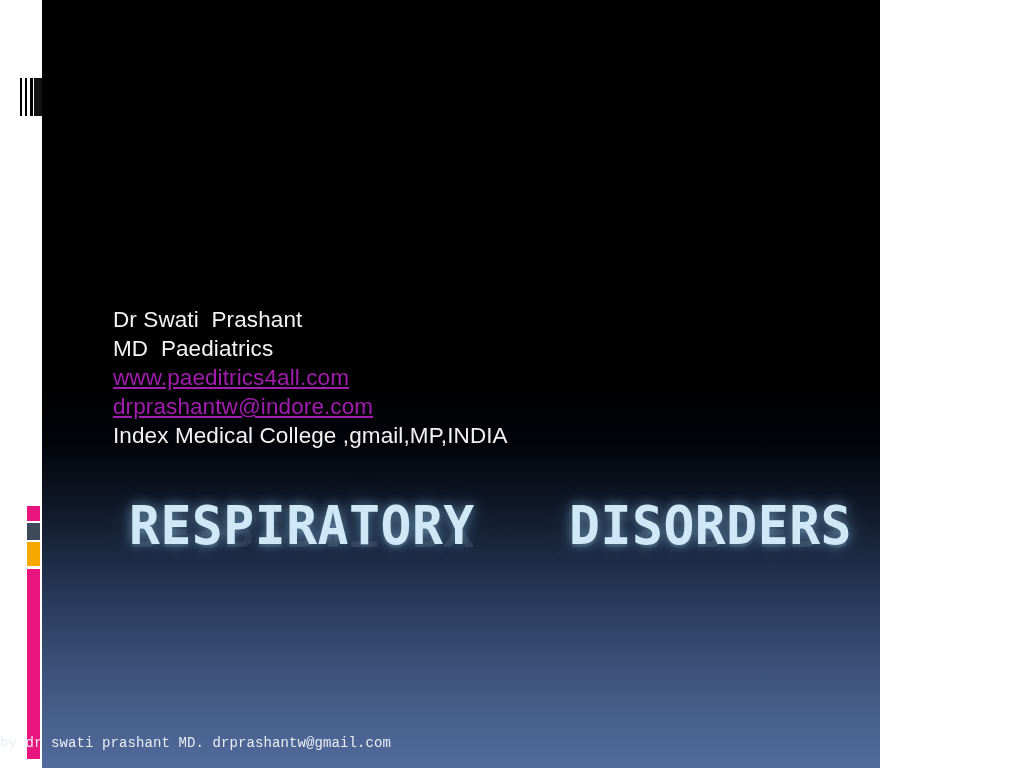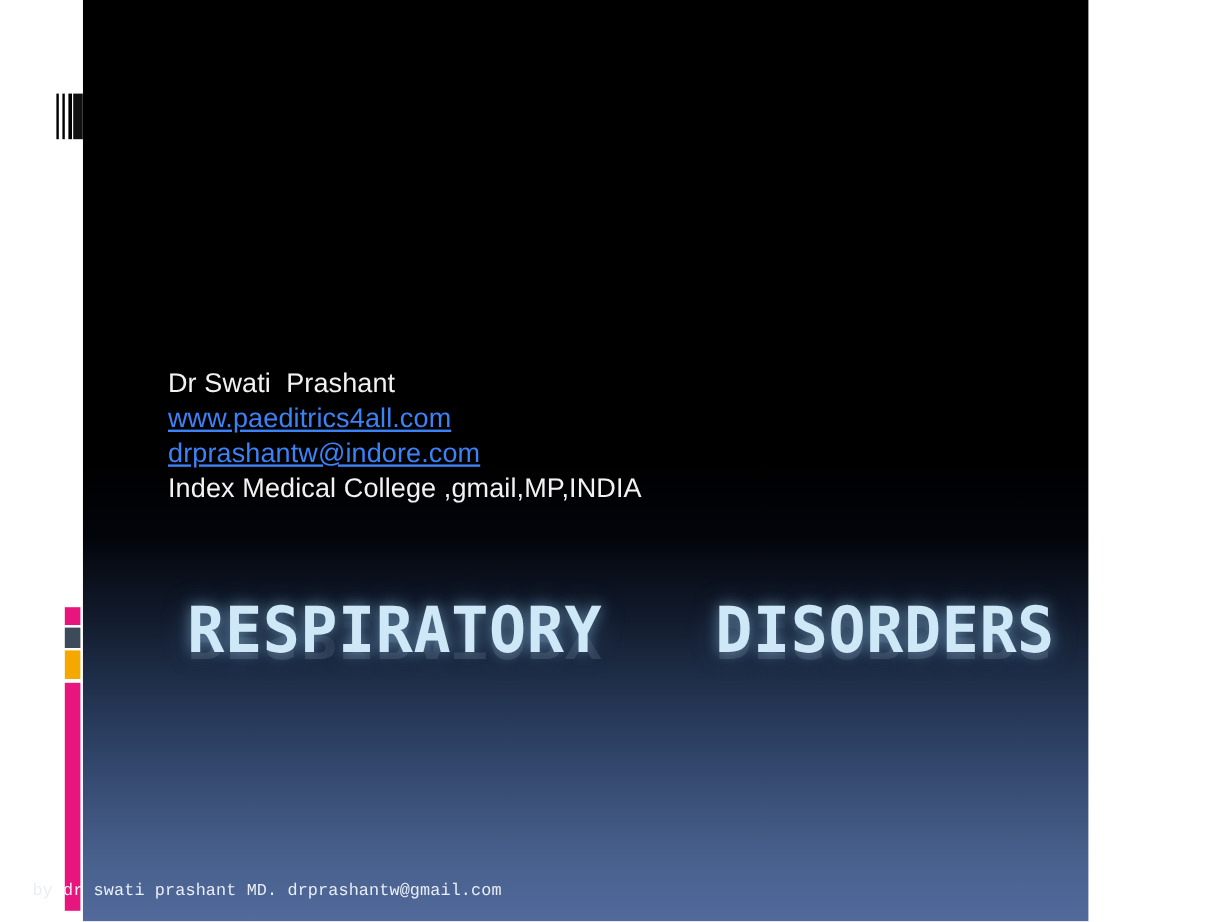--- a/index.html
+++ b/index.html
@@ -13,21 +13,20 @@
     overflow: hidden;
     font-family: "Liberation Sans", sans-serif;
   }
 
   #slide {
     position: relative;
     width: 880px;
     height: 768px;
     background: #ffffff;
     overflow: hidden;
-    margin-left: 27px;
   }
 
   
   #left-strip {
     position: absolute;
     left: 0;
     top: 0;
     width: 42px;
     height: 768px;
     background: #ffffff;
@@ -109,21 +108,21 @@
     top: 305px;
     width: 700px;
     color: #f2f2f2;
     font-size: 22.5px;
     line-height: 29px;
     font-family: "Liberation Sans", sans-serif;
     letter-spacing: 0.1px;
   }
   #info-block .line { display: block; white-space: pre; }
   #info-block .link {
-    color: #3b82f6;
+    color: #a21caf;
     text-decoration: underline;
     text-underline-offset: 2px;
   }
 
   
   #title-wrap {
     position: absolute;
     left: 129px;
     top: 497px;
     width: 780px;
@@ -197,20 +196,21 @@
     <span class="seg seg-gap1"></span>
     <span class="seg seg-slate"></span>
     <span class="seg seg-gap2"></span>
     <span class="seg seg-gold"></span>
     <span class="seg seg-gap3"></span>
     <span class="seg seg-pink-long"></span>
   </div>
 
   <div id="info-block">
     <span class="line">Dr Swati  Prashant</span>
+    <span class="line">MD  Paediatrics</span>
     <span class="line link">www.paeditrics4all.com</span>
     <span class="line link">drprashantw@indore.com</span>
     <span class="line">Index Medical College ,gmail,MP,INDIA</span>
   </div>
 
   <div id="title-wrap">
     <div id="slide-title">RESPIRATORY   DISORDERS</div>
     <div id="slide-title-reflection">RESPIRATORY   DISORDERS</div>
   </div>
 

